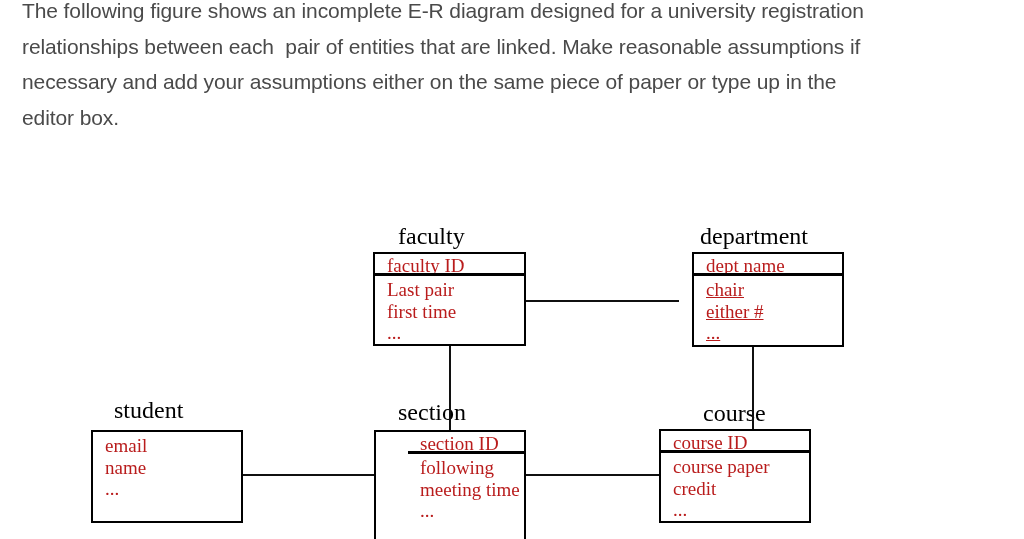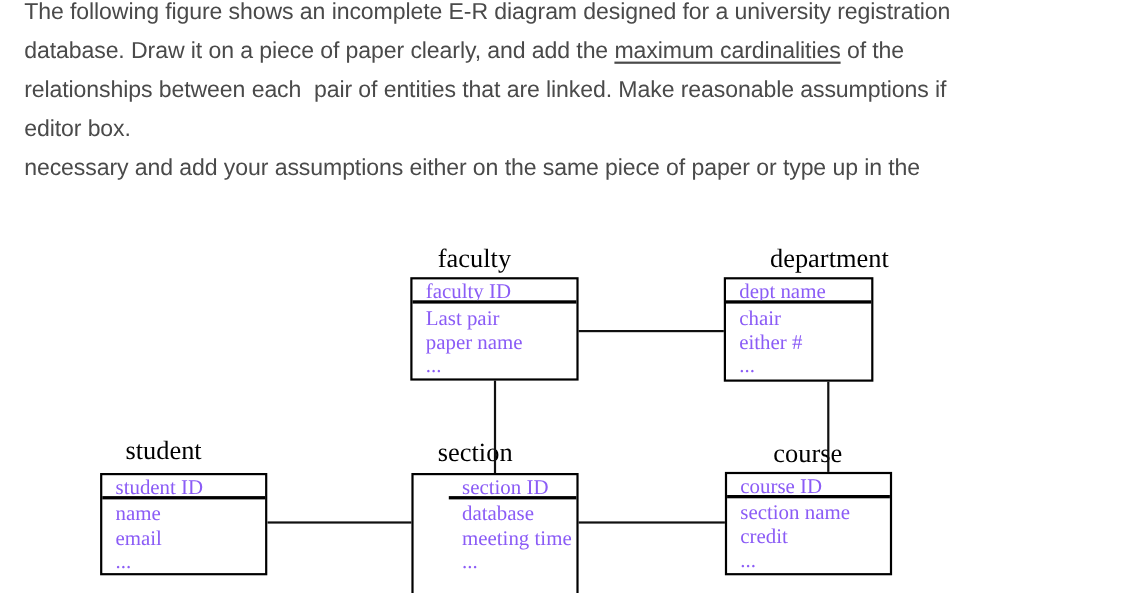--- a/index.html
+++ b/index.html
@@ -30,24 +30,24 @@
   .t-faculty    { left:398px; top:226px; }
   .t-department { left:700px; top:226px; }
   .t-student    { left:114px; top:400px; }
   .t-section    { left:398px; top:402px; }
   .t-course     { left:703px; top:403px; }
 
   .entity-box {
     position:absolute; z-index:3;
     border:2px solid #000; background:#ffffff;
     font-family:"Liberation Serif", serif;
-    font-size:19px; color:#8b5cf6;
+    font-size:19px; color:#b91c1c;
   }
   .b-faculty    { left:373px; top:252px; width:153px; height:94px; }
-  .b-department { left:658px; top:252px; width:136px; height:95px; }
+  .b-department { left:692px; top:252px; width:152px; height:95px;text-decoration:underline; }
   .b-student    { left:91px;  top:430px; width:152px; height:93px; }
   .b-section    { left:374px; top:430px; width:152px; height:121px;padding-left:32px; }
   .b-course     { left:659px; top:429px; width:152px; height:94px; }
 
   .key-row {
     height:22px; line-height:21px;
     padding:1px 4px 0 12px;
     border-bottom:3px solid #000;
     white-space:nowrap; overflow:hidden;
   }
@@ -61,79 +61,77 @@
   .c-fac-sec     { left:449px; top:345px; width:2px; height:86px; }
   .c-dept-course { left:752px; top:346px; width:2px; height:84px; }
 </style>
 </head>
 <body>
 
 <div class="canvas">
 
   <div class="instructions">
     <div class="tline">The following figure shows an incomplete E-R diagram designed for a university registration</div>
-    <div class="tline"><span>database. Draw it on a piece of paper clearly, and add the </span><span class="ul">maximum cardinalities</span><span> of the</span></div>
     <div class="tline">relationships between each  pair of entities that are linked. Make reasonable assumptions if</div>
+    <div class="tline">necessary and add your assumptions either on the same piece of paper or type up in the</div>
     <div class="tline">editor box.</div>
-    <div class="tline">necessary and add your assumptions either on the same piece of paper or type up in the</div>
   </div>
 
   <div>
 
     <div class="entity-title t-faculty">faculty</div>
     <div class="entity-title t-department">department</div>
     <div class="entity-title t-student">student</div>
     <div class="entity-title t-section">section</div>
     <div class="entity-title t-course">course</div>
 
     <div class="conn c-fac-dept"></div>
     <div class="conn c-fac-sec"></div>
     <div class="conn c-dept-course"></div>
     <div class="conn c-stu-sec"></div>
     <div class="conn c-sec-course"></div>
 
     <div class="entity-box b-faculty">
       <div class="key-row">faculty ID</div>
       <div class="attrs">
         <div class="attr">Last pair</div>
-        <div class="attr">paper name</div>
+        <div class="attr">first time</div>
         <div class="attr">...</div>
       </div>
     </div>
 
     <div class="entity-box b-department">
       <div class="key-row">dept name</div>
       <div class="attrs">
         <div class="attr">chair</div>
         <div class="attr">either #</div>
         <div class="attr">...</div>
       </div>
     </div>
 
     <div class="entity-box b-student">
-      <div class="key-row">student ID</div>
       <div class="attrs">
+        <div class="attr">email</div>
         <div class="attr">name</div>
-        <div class="attr">email</div>
         <div class="attr">...</div>
       </div>
     </div>
 
     <div class="entity-box b-section">
       <div class="key-row">section ID</div>
       <div class="attrs">
-        <div class="attr">database</div>
+        <div class="attr">following</div>
         <div class="attr">meeting time</div>
         <div class="attr">...</div>
       </div>
     </div>
 
     <div class="entity-box b-course">
       <div class="key-row">course ID</div>
       <div class="attrs">
-        <div class="attr">section name</div>
+        <div class="attr">course paper</div>
         <div class="attr">credit</div>
         <div class="attr">...</div>
       </div>
     </div>
 
   </div>
 </div>
 
 </body></html>

